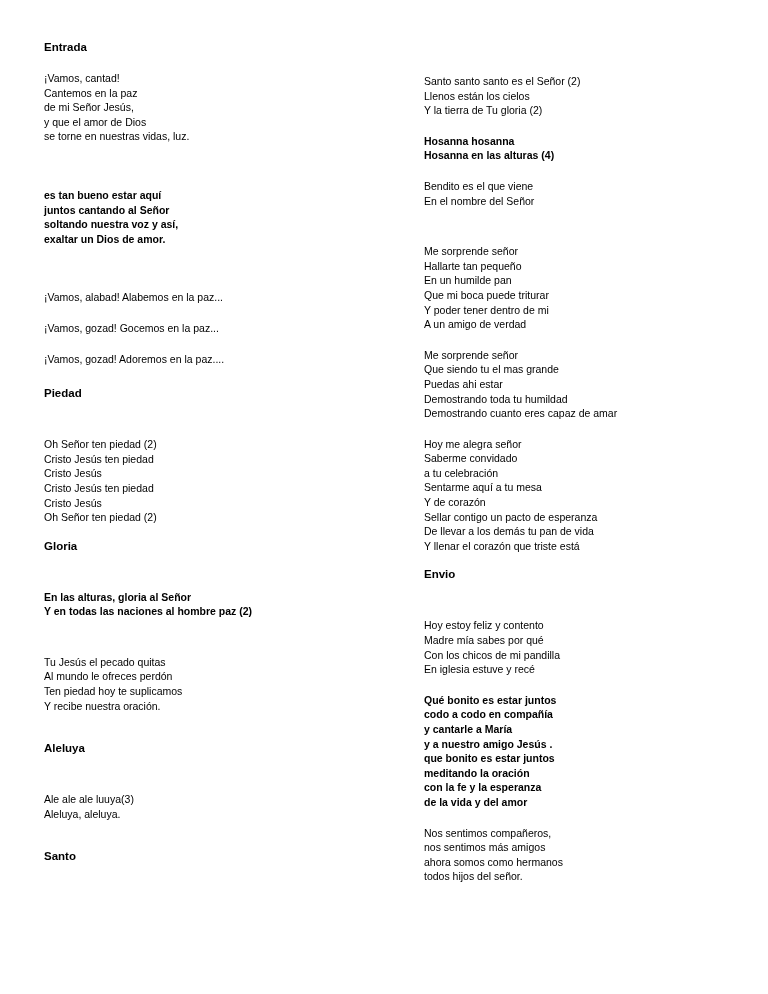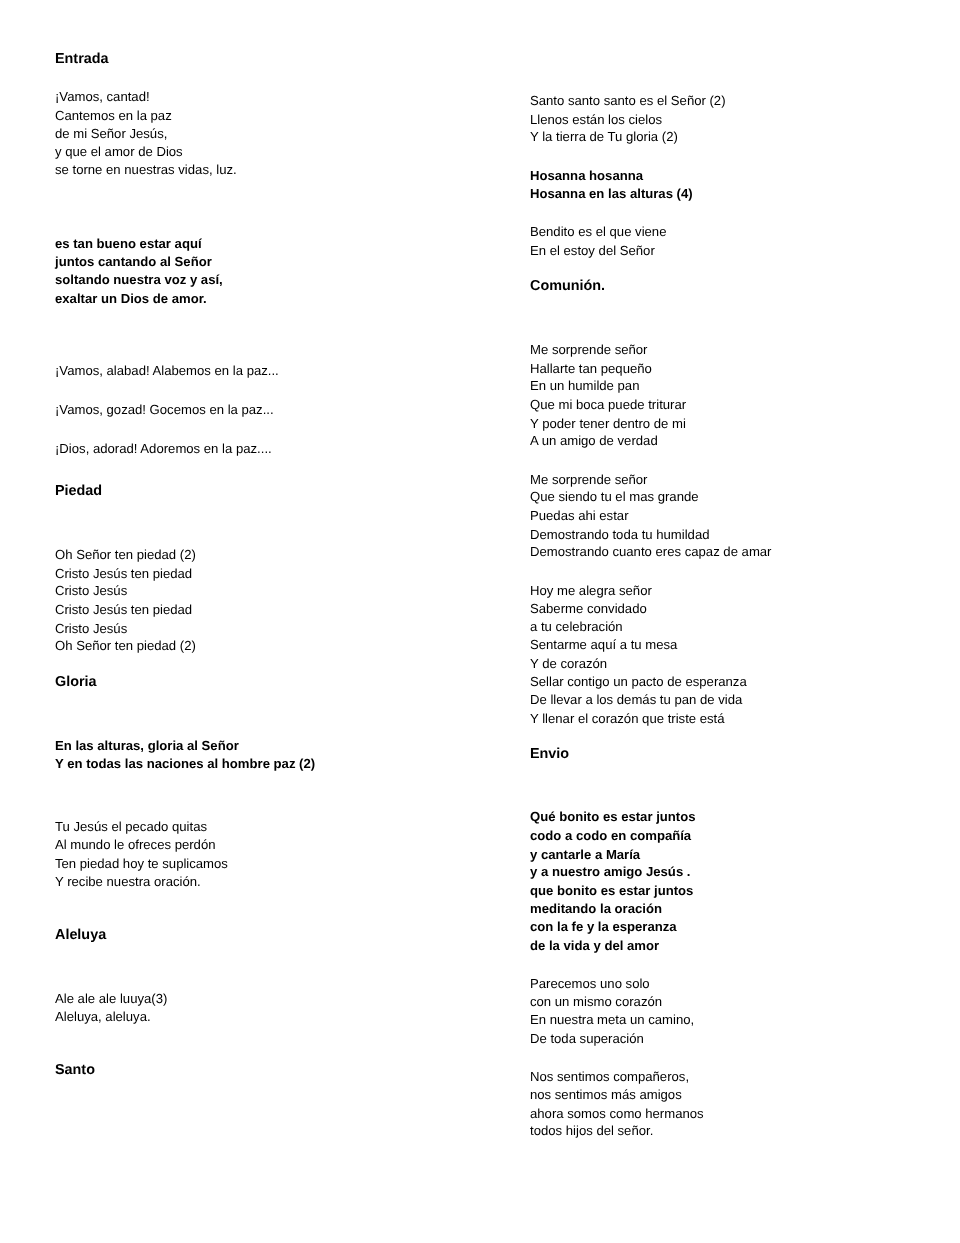--- a/index.html
+++ b/index.html
@@ -67,21 +67,21 @@
 y que el amor de Dios
 se torne en nuestras vidas, luz.</div>
         <div class="gap-m"></div>
         <div class="stanza bold">es tan bueno estar aquí
 juntos cantando al Señor
 soltando nuestra voz y así,
 exaltar un Dios de amor.</div>
         <div class="gap-m"></div>
         <div class="stanza">¡Vamos, alabad! Alabemos en la paz...</div>
         <div class="stanza">¡Vamos, gozad! Gocemos en la paz...</div>
-        <div class="stanza">¡Dios, adorad! Adoremos en la paz....</div>
+        <div class="stanza">¡Vamos, gozad! Adoremos en la paz....</div>
         <div class="gap-s"></div>
         <div class="heading">Piedad</div>
         <div class="gap-s"></div>
         <div class="stanza">Oh Señor ten piedad (2)
 Cristo Jesús ten piedad
 Cristo Jesús
 Cristo Jesús ten piedad
 Cristo Jesús
 Oh Señor ten piedad (2)</div>
         <div class="heading">Gloria</div>
@@ -101,22 +101,21 @@
         <div class="gap-m"></div>
         <div class="heading">Santo</div>
       </div>
     <div class="col col-right">
         <div class="stanza">Santo santo santo es el Señor (2)
 Llenos están los cielos
 Y la tierra de Tu gloria (2)</div>
         <div class="stanza bold">Hosanna hosanna
 Hosanna en las alturas (4)</div>
         <div class="stanza">Bendito es el que viene
-En el estoy del Señor</div>
-        <div class="heading">Comunión.</div>
+En el nombre del Señor</div>
         <div class="gap-s"></div>
         <div class="stanza">Me sorprende señor
 Hallarte tan pequeño
 En un humilde pan
 Que mi boca puede triturar
 Y poder tener dentro de mi
 A un amigo de verdad</div>
         <div class="stanza">Me sorprende señor
 Que siendo tu el mas grande
 Puedas ahi estar
@@ -125,31 +124,31 @@
         <div class="stanza">Hoy me alegra señor
 Saberme convidado
 a tu celebración
 Sentarme aquí a tu mesa
 Y de corazón
 Sellar contigo un pacto de esperanza
 De llevar a los demás tu pan de vida
 Y llenar el corazón que triste está</div>
         <div class="heading">Envio</div>
         <div class="gap-s"></div>
+        <div class="stanza">Hoy estoy feliz y contento
+Madre mía sabes por qué
+Con los chicos de mi pandilla
+En iglesia estuve y recé</div>
         <div class="stanza bold">Qué bonito es estar juntos
 codo a codo en compañía
 y cantarle a María
 y a nuestro amigo Jesús .
 que bonito es estar juntos
 meditando la oración
 con la fe y la esperanza
 de la vida y del amor</div>
-        <div class="stanza">Parecemos uno solo
-con un mismo corazón
-En nuestra meta un camino,
-De toda superación</div>
         <div class="stanza">Nos sentimos compañeros,
 nos sentimos más amigos
 ahora somos como hermanos
 todos hijos del señor.</div>
       </div>
   </div>
 </div>
 
 </body></html>

